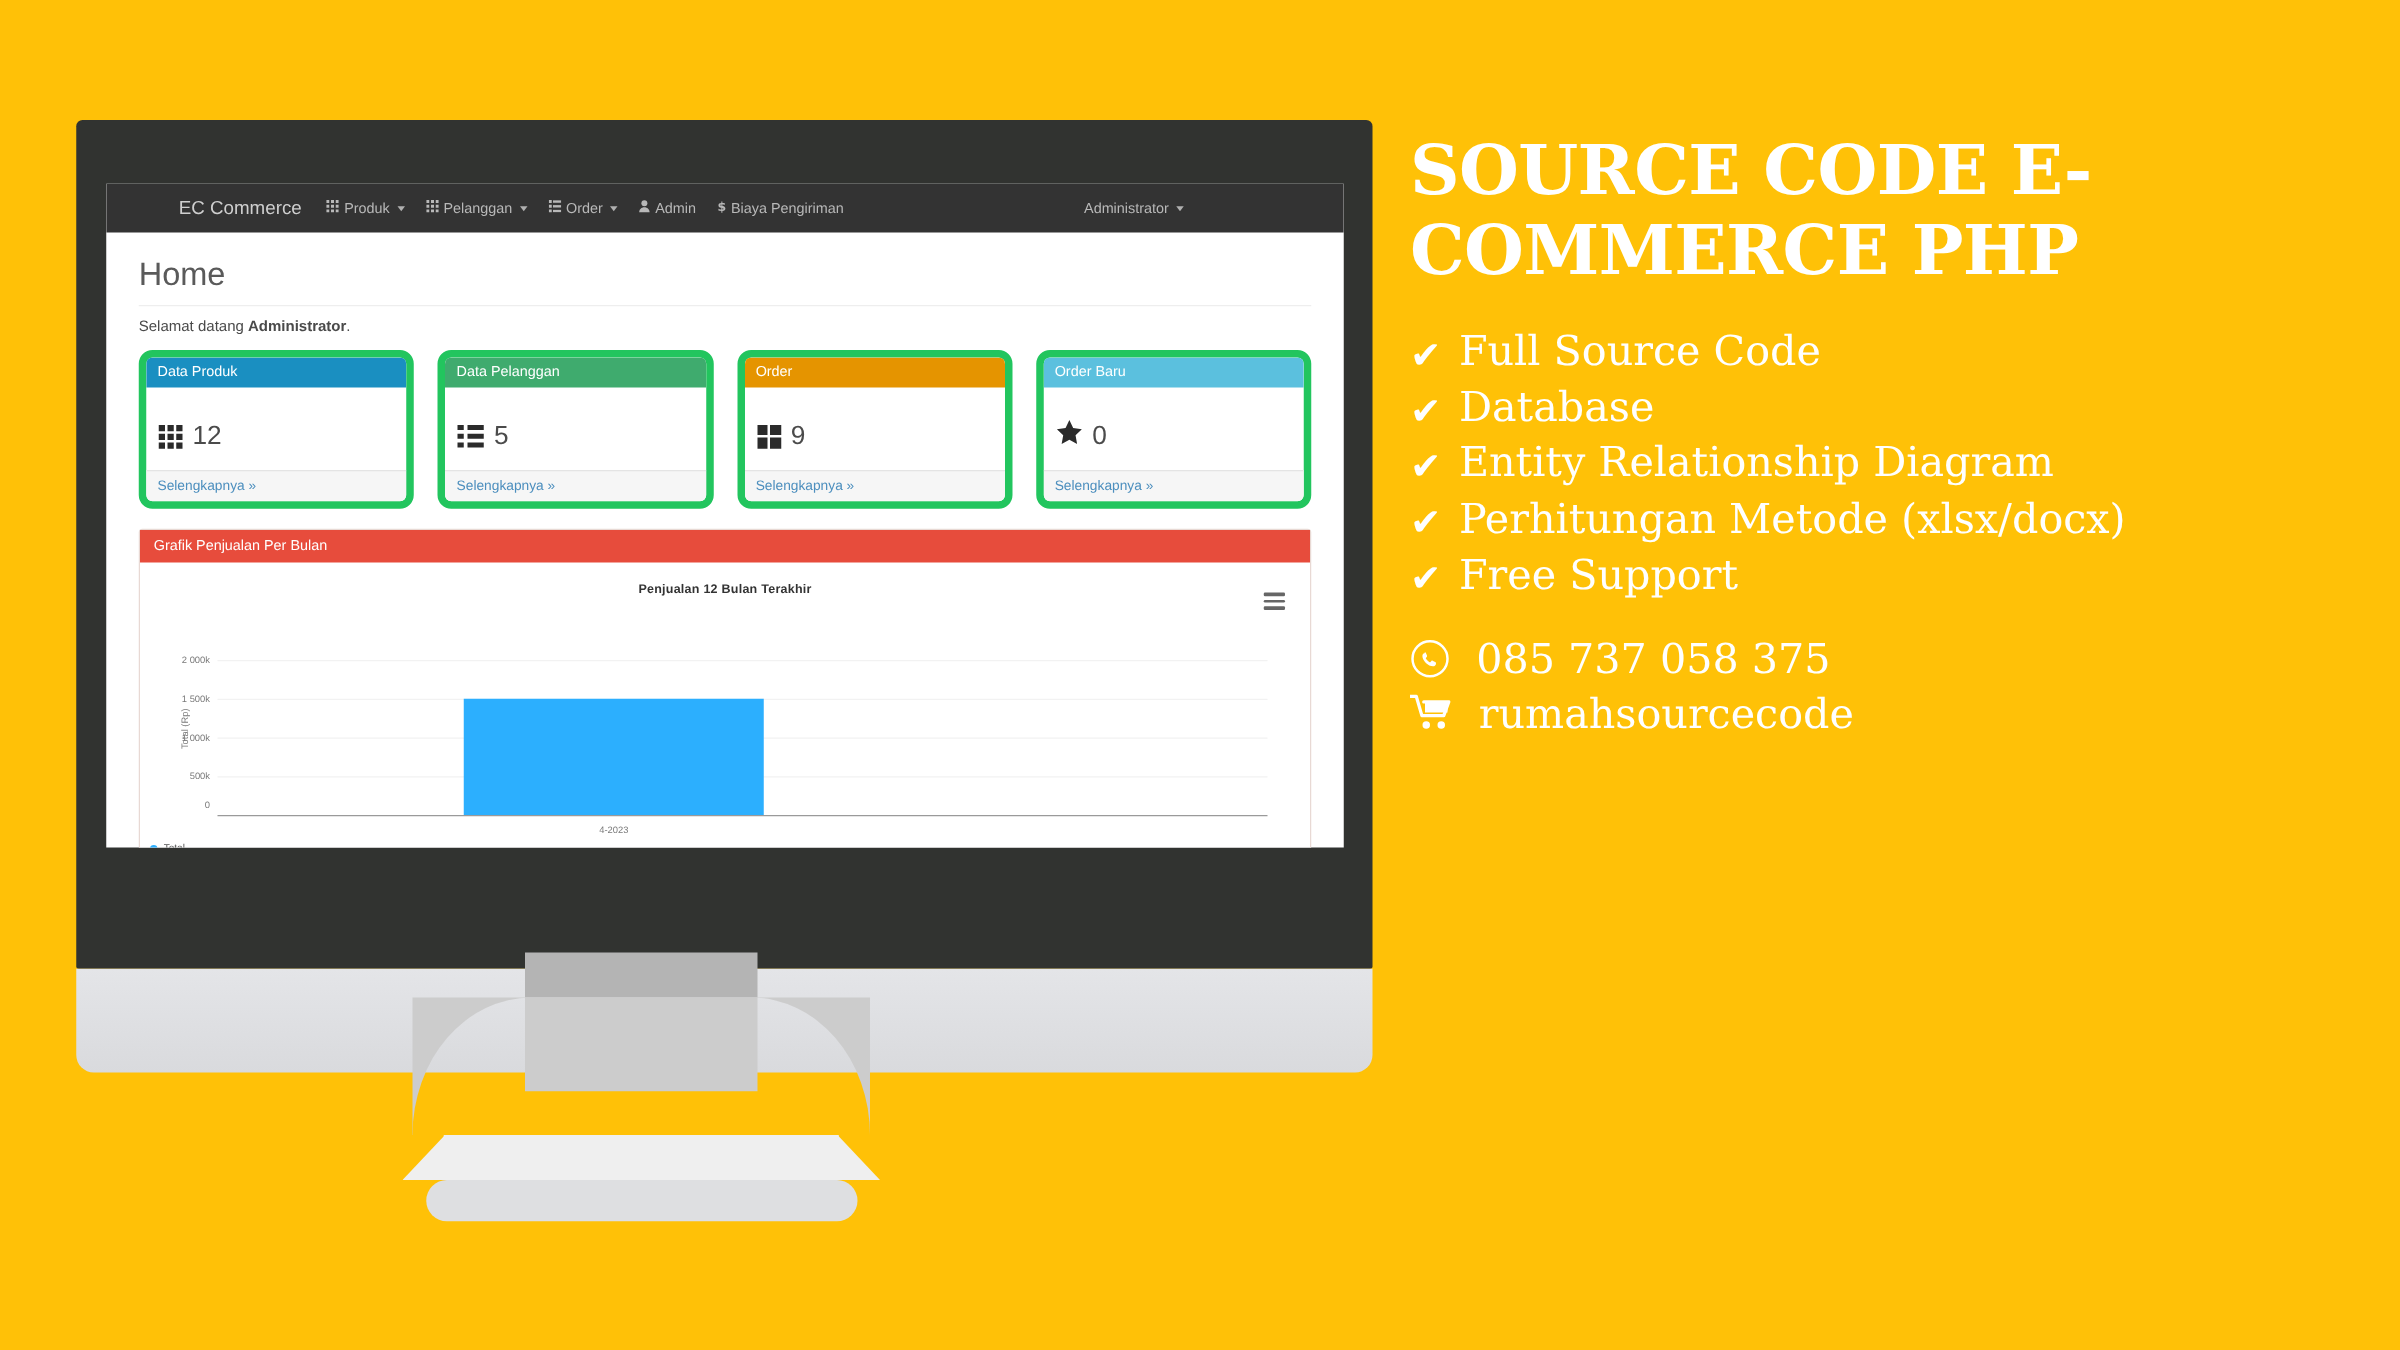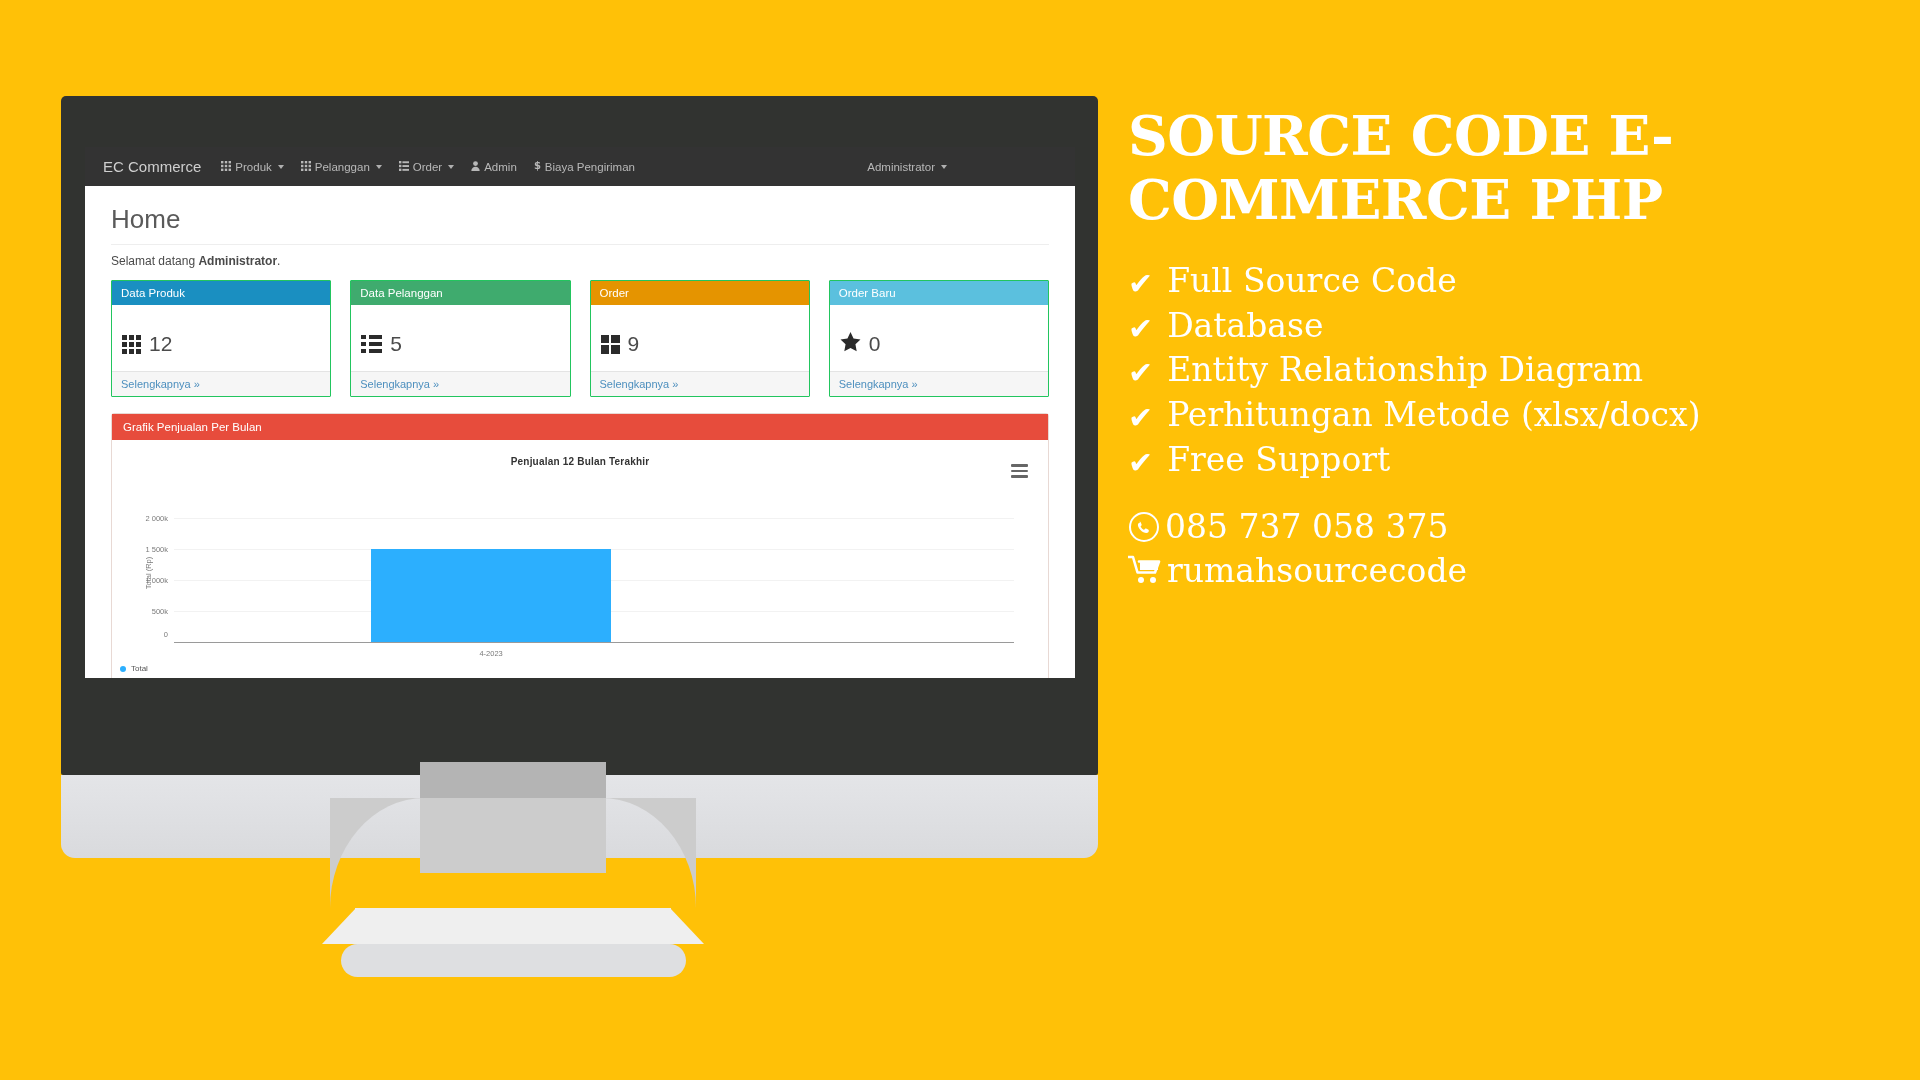--- a/index.html
+++ b/index.html
@@ -145,20 +145,21 @@
     padding: 0 18px;
     box-sizing: border-box;
     color: #bdbdbd;
     font-size: 12.5px;
   }
   .brand {
     color: #cfcfcf;
     font-size: 15px;
     margin-right: 20px;
     white-space: nowrap;
+    margin-left: 40px;
   }
   .nav-links {
     display: flex;
     align-items: center;
     gap: 17px;
     flex: 1;
   }
   .nav-item {
     display: flex;
     align-items: center;
@@ -204,22 +205,22 @@
   }
   .welcome b { font-weight: bold; }
 
   .cards {
     display: flex;
     gap: 19px;
   }
   .card {
     flex: 1;
     background: #fff;
-    border: 1px solid #22c55e;
-    border-radius: 1px;
+    border: 6px solid #22c55e;
+    border-radius: 11px;
     overflow: hidden;
   }
   .card-head {
     font-size: 11.5px;
     color: #ffffff;
     padding: 6px 9px;
   }
   .card-body {
     padding: 22px 10px 10px 10px;
     display: flex;
@@ -436,21 +437,21 @@
     line-height: 1;
     position: relative;
     top: 2px;
   }
   .contact {
     margin-top: 14px;
   }
   .contact-row {
     display: flex;
     align-items: center;
-    gap: 5px;
+    gap: 21px;
     font-size: 33px;
     line-height: 1.32;
     white-space: nowrap;
   }
   .contact-row svg { flex: none; }
 </style>
 </head>
 <body>
 
 <div id="monitor">

